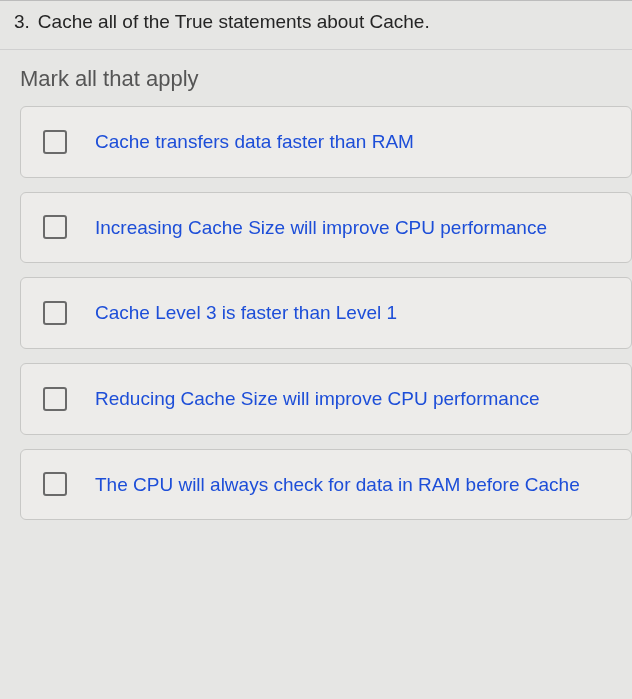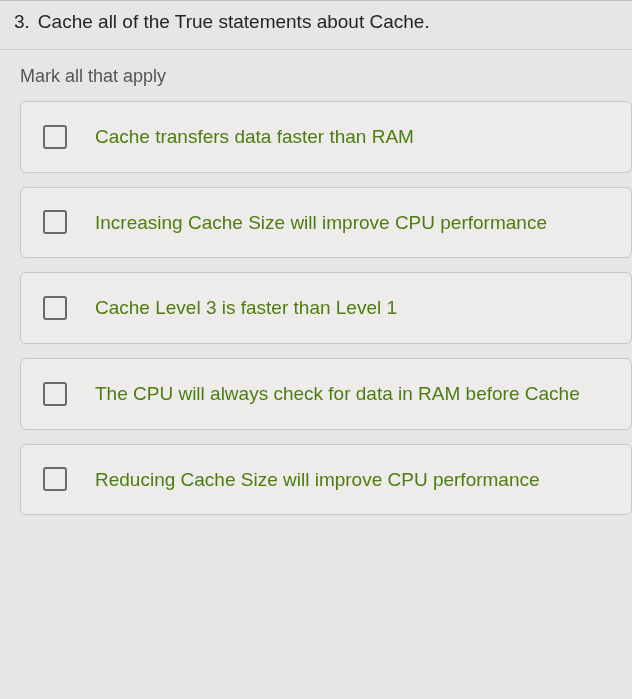--- a/index.html
+++ b/index.html
@@ -16,21 +16,21 @@
     border-bottom: 1px solid #d0d0d0;
     padding: 10px 14px 16px 14px;
     display: flex;
     gap: 8px;
     font-size: 19px;
     color: #252525;
   }
   .qnum { flex: 0 0 auto; }
   .qtext { flex: 1 1 auto; }
   .instruction {
-    font-size: 18px;
+    font-size: 22px;
     color: #555;
     padding: 16px 0 14px 20px;
   }
   .options {
     padding: 0 0 0 20px;
   }
   .option {
     background: #edecea;
     border: 1px solid #c8c8c6;
     border-radius: 6px;
@@ -45,21 +45,21 @@
     width: 24px;
     height: 24px;
     border: 2.5px solid #6a6a6a;
     border-radius: 3px;
     background: transparent;
     flex: 0 0 auto;
     cursor: pointer;
   }
   .option-label {
     font-size: 19px;
-    color: #4d7c0f;
+    color: #1d4ed8;
     line-height: 1.35;
   }
 </style>
 </head>
 <body>
 
 <div class="question-header">
   <span class="qnum">3.</span>
   <span class="qtext">Cache all of the True statements about Cache.</span>
 </div>
@@ -79,21 +79,21 @@
     <div class="option-label">Increasing Cache Size will improve CPU performance</div>
   </div>
 
   <div class="option">
     <div class="checkbox"></div>
     <div class="option-label">Cache Level 3 is faster than Level 1</div>
   </div>
 
   <div class="option">
     <div class="checkbox"></div>
-    <div class="option-label">The CPU will always check for data in RAM before Cache</div>
+    <div class="option-label">Reducing Cache Size will improve CPU performance</div>
   </div>
 
   <div class="option">
     <div class="checkbox"></div>
-    <div class="option-label">Reducing Cache Size will improve CPU performance</div>
+    <div class="option-label">The CPU will always check for data in RAM before Cache</div>
   </div>
 
 </div>
 
 </body></html>

